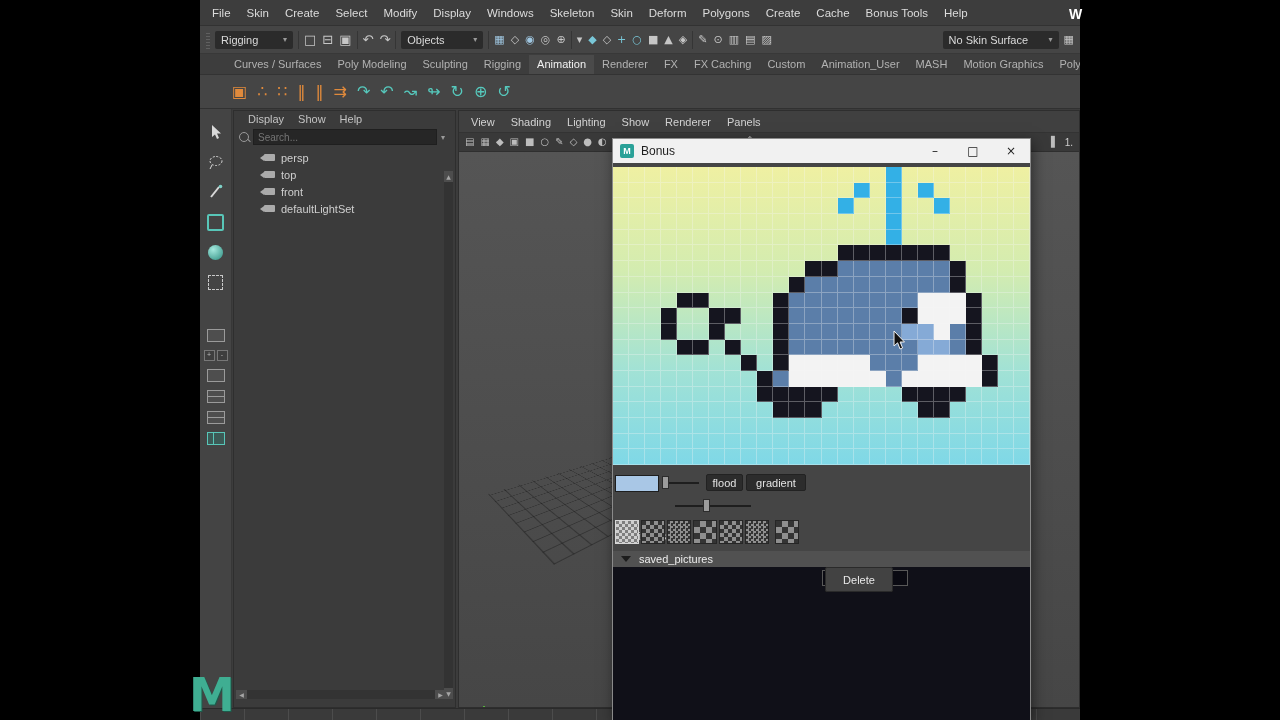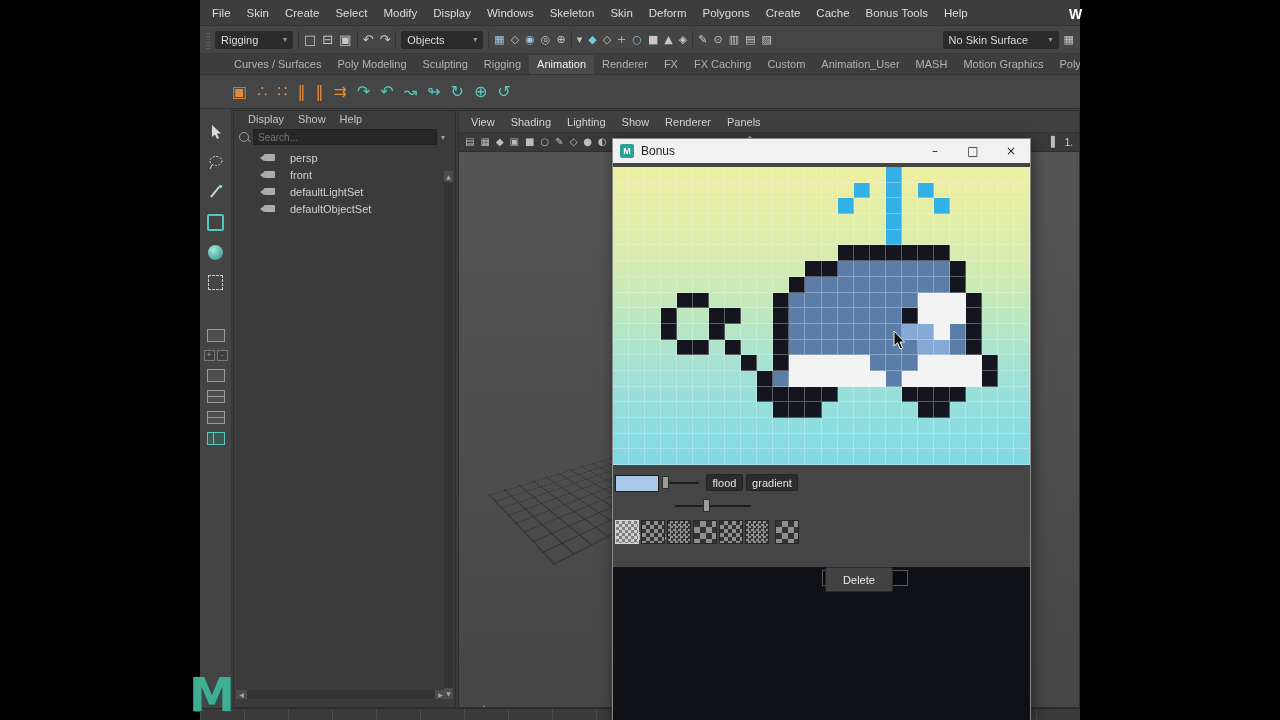--- a/index.html
+++ b/index.html
@@ -73,21 +73,21 @@
   .ol-tab{height:17px;display:flex;align-items:center;padding-left:14px;font-size:11px;color:#d8d8d8;background:#434343;}
   .ol-menus{height:16px;display:flex;gap:14px;align-items:center;padding-left:14px;}
   .ol-menu{font-size:11px;color:#c3c3c3;cursor:default;}
   .ol-search{height:20px;display:flex;align-items:center;gap:4px;padding:0 10px 0 5px;}
   .search-glyph{width:8px;height:8px;border:1px solid #9a9a9a;border-radius:50%;position:relative;flex:none;}
   .search-glyph::after{content:"";position:absolute;left:7px;top:7px;width:4px;height:1px;background:#9a9a9a;transform:rotate(45deg);}
   .ol-search input{flex:1;height:14px;background:#262626;border:1px solid #1f1f1f;border-radius:0;
                    color:#bdbdbd;font-size:10px;padding:0 4px;outline:none;font-family:inherit;}
   .ol-search .caret{font-size:8px;color:#9a9a9a;font-family:"DejaVu Sans",sans-serif;}
   .ol-tree{padding-top:2px;}
-  .ol-item{height:17px;display:flex;align-items:center;gap:15px;padding-left:30px;font-size:11px;color:#cfcfcf;}
+  .ol-item{height:17px;display:flex;align-items:center;gap:6px;padding-left:30px;font-size:11px;color:#cfcfcf;}
   .ic-cam{width:11px;height:7px;background:#ababab;border-radius:1px;position:relative;flex:none;}
   .ic-cam::before{content:"";position:absolute;left:-4px;top:1px;border-right:4px solid #ababab;
                   border-top:3px solid transparent;border-bottom:3px solid transparent;}
   .ol-vscroll{position:absolute;right:2px;top:60px;width:9px;height:528px;background:#333;}
   .ol-vscroll .sb{position:absolute;left:0;width:9px;height:11px;background:#4d4d4d;color:#a5a5a5;font-size:6px;
                   line-height:11px;text-align:center;font-family:"DejaVu Sans",sans-serif;}
   .ol-hscroll{position:absolute;left:2px;bottom:8px;height:9px;width:210px;background:#333;}
   .ol-hscroll .sb{position:absolute;top:0;width:11px;height:9px;background:#4d4d4d;color:#a5a5a5;font-size:6px;
                   line-height:9px;text-align:center;font-family:"DejaVu Sans",sans-serif;}
 
@@ -127,21 +127,21 @@
   .swatch{position:absolute;left:2px;top:336px;width:42px;height:15px;border:1px solid #1e1e1e;}
   .groove{position:absolute;height:2px;background:#1e1e1e;}
   .g1{left:50px;top:343px;width:36px;}
   .g2{left:62px;top:366px;width:76px;}
   .shandle{position:absolute;width:7px;height:13px;background:#9c9c9c;border:1px solid #2c2c2c;box-sizing:border-box;}
   .h1{left:49px;top:337px;}
   .h2{left:90px;top:360px;}
   .cbtn{position:absolute;height:17px;background:#2c2c2c;border:1px solid #222;border-radius:2px;
         color:#e3e3e3;font-size:11px;display:flex;align-items:center;justify-content:center;box-sizing:border-box;}
   .flood{left:93px;top:335px;width:37px;}
-  .gradient{left:133px;top:335px;width:52px;}
+  .gradient{left:133px;top:335px;width:60px;}
   .psize-lbl{position:absolute;left:19px;top:359px;font-size:11px;color:#dcdcdc;margin-top:32px;}
   .patterns{position:absolute;left:2px;top:381px;display:flex;gap:2px;}
   .pat{width:24px;height:24px;border:1px solid #262626;box-sizing:border-box;
        background:repeating-conic-gradient(#8f8f8f 0% 25%,#343434 0% 50%);background-size:8px 8px;}
   .patterns .pat:first-child{border-color:#d6d6d6;background:repeating-conic-gradient(#cfcfcf 0% 25%,#7e7e7e 0% 50%);background-size:6px 6px;}
   .patterns .pat:nth-child(3){background-size:5px 5px;}
   .patterns .pat:nth-child(4){background-size:12px 12px;}
   .patterns .pat:nth-child(6){background-size:5px 5px;}
   .patterns .pat:nth-child(7){background-size:12px 12px;margin-left:4px;}
   .sp-header{position:absolute;left:0;top:412px;width:417px;height:16px;background:#515151;
@@ -344,29 +344,29 @@
       <span class="caret">▾</span>
     </div>
     <div class="ol-tree">
 
     <div class="ol-item">
         <span class="ic-cam"></span>
         <span>persp</span>
       </div>
         <div class="ol-item">
         <span class="ic-cam"></span>
+        <span>top</span>
+      </div>
+        <div class="ol-item">
+        <span class="ic-cam"></span>
         <span>front</span>
       </div>
         <div class="ol-item">
         <span class="ic-cam"></span>
         <span>defaultLightSet</span>
-      </div>
-        <div class="ol-item">
-        <span class="ic-cam"></span>
-        <span>defaultObjectSet</span>
       </div>
       </div>
     <div class="ol-vscroll">
       <div class="sb" style="top:0">▲</div>
       <div class="sb" style="bottom:0">▼</div>
     </div>
     <div class="ol-hscroll">
       <div class="sb" style="left:0">◀</div>
       <div class="sb" style="right:0">▶</div>
     </div>
@@ -946,20 +946,24 @@
 
     <div class="pat"></div>
         <div class="pat"></div>
         <div class="pat"></div>
         <div class="pat"></div>
         <div class="pat"></div>
         <div class="pat"></div>
         <div class="pat"></div>
       </div>
 
+    <div class="sp-header">
+      <span class="sp-arrow"></span>
+      <span class="sp-label">saved_pictures</span>
+    </div>
 
     <div class="sp-body">
       <input class="sp-name" readonly="" value="picture_name" style="">
       <div>
 
       <div class="sp-btn">
           <span>Save_pic</span>
         </div>
           <div class="sp-btn">
           <span>load</span>

